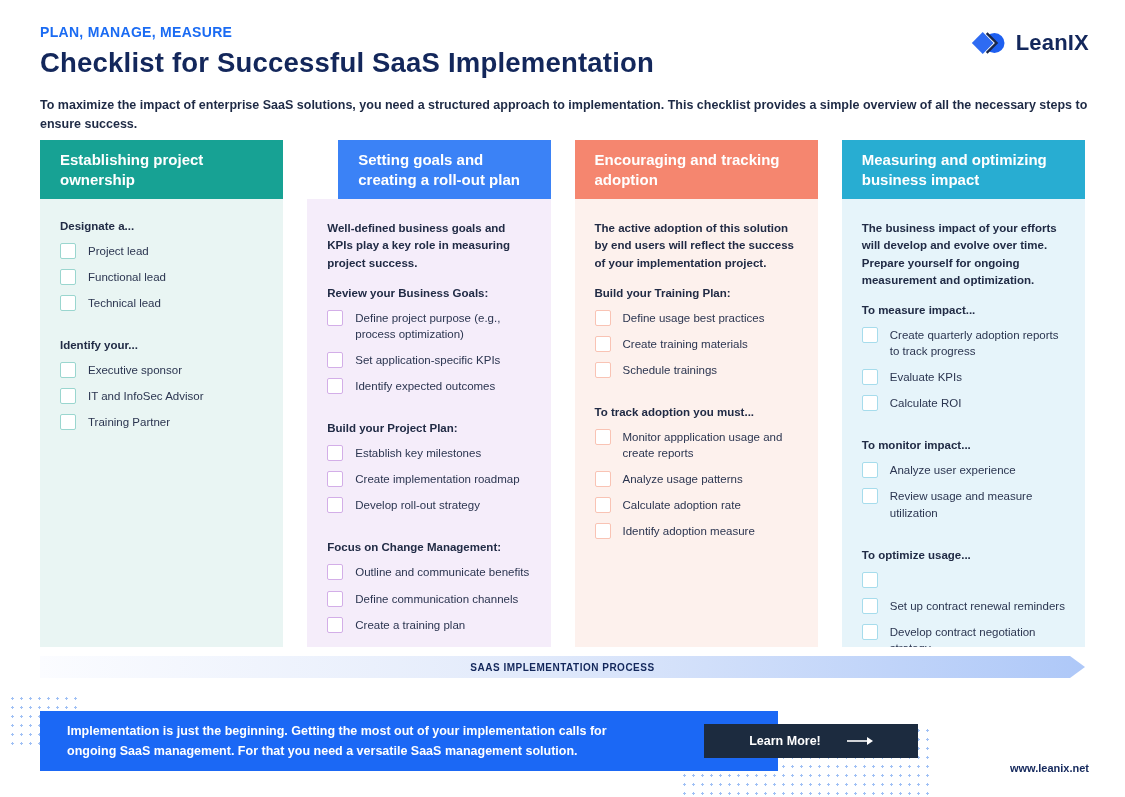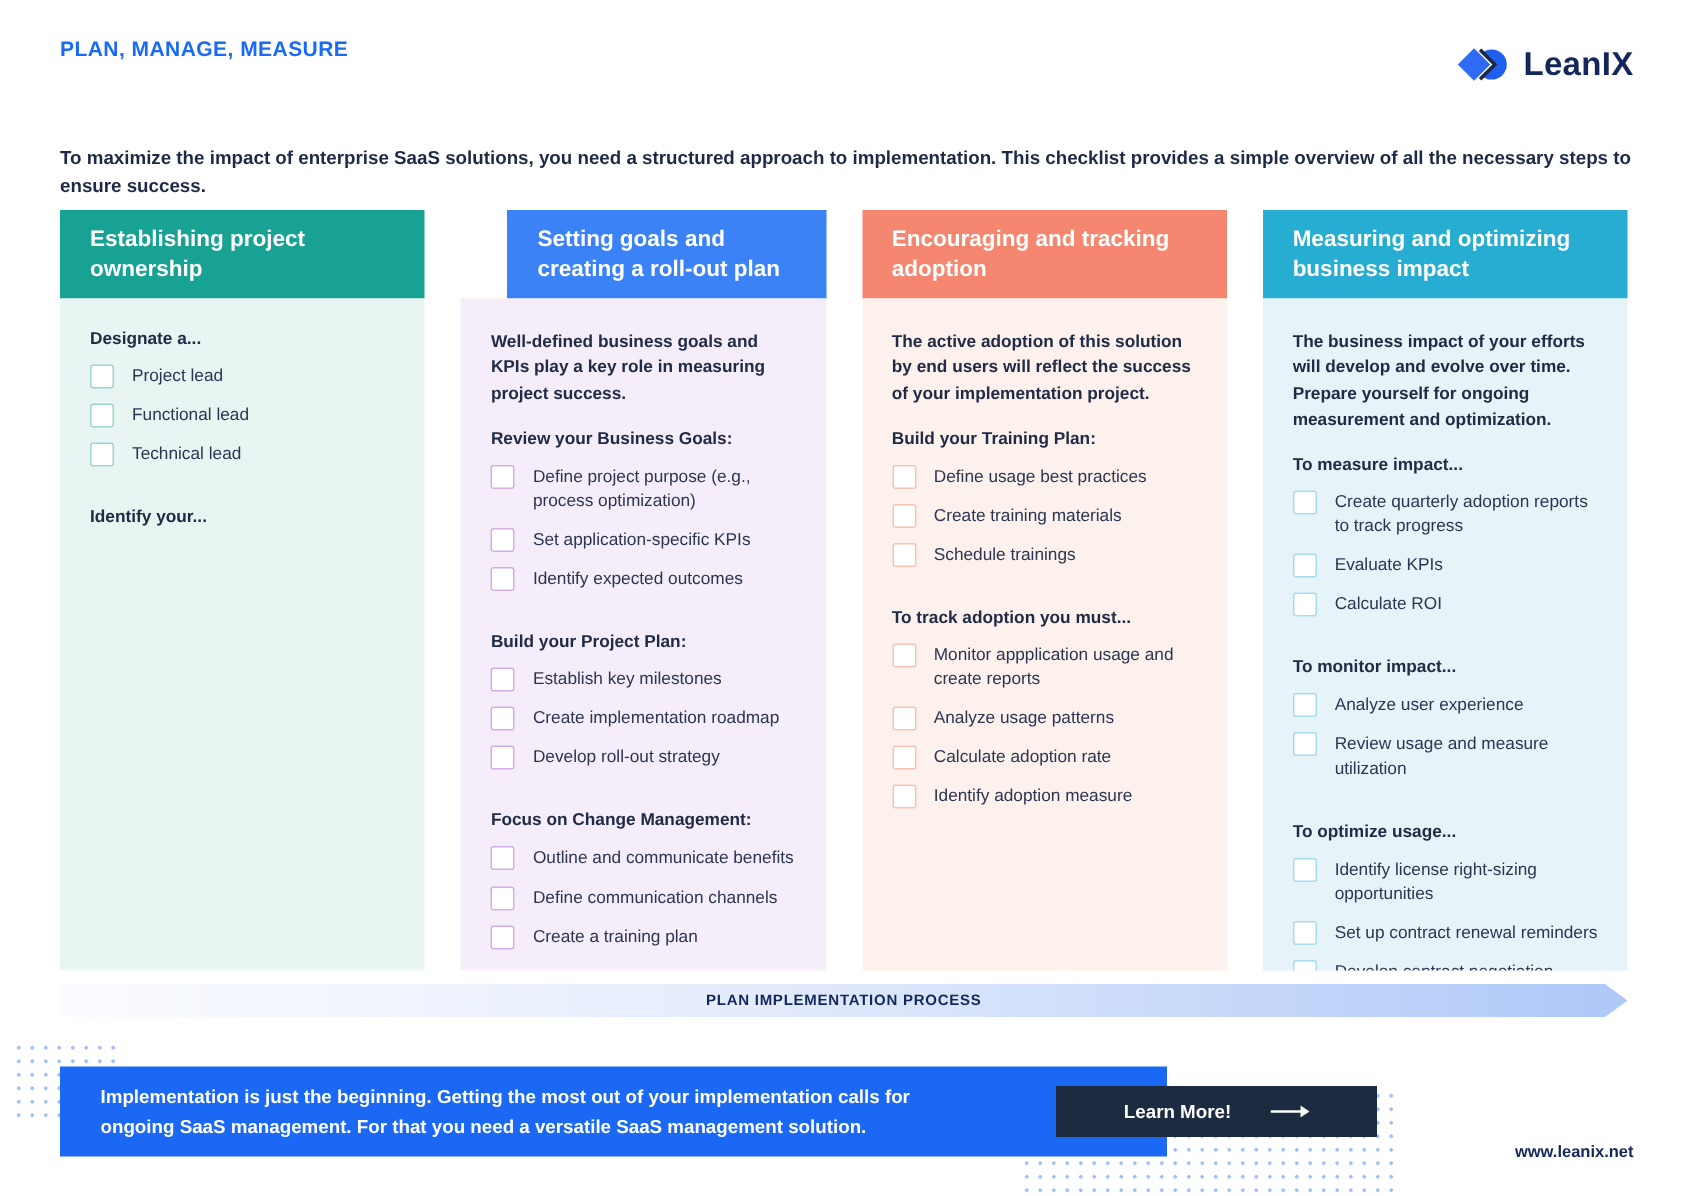--- a/index.html
+++ b/index.html
@@ -51,20 +51,21 @@
              display:flex;align-items:center;justify-content:center;gap:26px;
              font-family:"Liberation Sans",sans-serif;font-weight:bold;font-size:12.5px;z-index:3;}
   .website{position:absolute;right:36px;top:762px;color:var(--navy,#13275B);
            font-weight:bold;font-size:11px;text-decoration:none;z-index:3;}
 </style>
 </head>
 <body style="--accent-blue: #1A6BF3; --navy: #13275B; --banner-blue: #1B68F5; --button-navy: #1C2B3F;">
 
 <div class="page-header">
   <div class="eyebrow">PLAN, MANAGE, MEASURE</div>
+  <div class="page-title">Checklist for Successful SaaS Implementation</div>
 </div>
 
 <div class="logo">
   <span style="display:inline-flex;">
     <svg width="36" height="30" viewBox="-3 0 43 30" xmlns="http://www.w3.org/2000/svg">
       <circle cx="25" cy="15" r="12" fill="#1E5FF0"></circle>
       <path d="M15 4 L26 15 L15 26" stroke="#19274A" stroke-width="5" fill="none"></path>
       <path d="M10 3 L22 15 L10 27" stroke="#ffffff" stroke-width="5" fill="none"></path>
       <polygon points="11,2 24,15 11,28 -2,15" fill="#2E6BF2"></polygon>
     </svg>
@@ -90,20 +91,34 @@
               <div class="item-label">Functional lead</div>
             </div>
             <div class="item">
               <div class="checkbox" style="border-color: rgb(154, 214, 207);"></div>
               <div class="item-label">Technical lead</div>
             </div>
           </div>
         </div>
         <div class="section">
           <div class="section-label">Identify your...</div>
+          <div class="items">
+            <div class="item">
+              <div class="checkbox" style="border-color: rgb(154, 214, 207);"></div>
+              <div class="item-label">Executive sponsor</div>
+            </div>
+            <div class="item">
+              <div class="checkbox" style="border-color: rgb(154, 214, 207);"></div>
+              <div class="item-label">IT and InfoSec Advisor</div>
+            </div>
+            <div class="item">
+              <div class="checkbox" style="border-color: rgb(154, 214, 207);"></div>
+              <div class="item-label">Training Partner</div>
+            </div>
+          </div>
         </div>
       </div>
     </div>
     <div class="column">
       <div class="col-header" style="background: #3b82f6; margin-left: 31px;">Setting goals and creating a roll-out plan</div>
       <div class="col-body" style="background: rgb(245, 237, 250);">
         <div class="col-intro">Well-defined business goals and KPIs play a key role in measuring project success.</div>
         <div class="section">
           <div class="section-label">Review your Business Goals:</div>
           <div class="items">
@@ -233,38 +248,37 @@
               <div class="checkbox" style="border-color: rgb(166, 220, 236);"></div>
               <div class="item-label">Review usage and measure utilization</div>
             </div>
           </div>
         </div>
         <div class="section">
           <div class="section-label">To optimize usage...</div>
           <div class="items">
             <div class="item">
               <div class="checkbox" style="border-color: rgb(166, 220, 236);"></div>
-              <div class="item-label">Identify license right-sizing opportunities</div>
             </div>
             <div class="item">
               <div class="checkbox" style="border-color: rgb(166, 220, 236);"></div>
               <div class="item-label">Set up contract renewal reminders</div>
             </div>
             <div class="item">
               <div class="checkbox" style="border-color: rgb(166, 220, 236);"></div>
               <div class="item-label">Develop contract negotiation strategy</div>
             </div>
           </div>
         </div>
       </div>
     </div>
   </div>
 
 <div class="process-bar">
-  <span>PLAN IMPLEMENTATION PROCESS</span>
+  <span>SAAS IMPLEMENTATION PROCESS</span>
 </div>
 
 <div class="dots dots-left"></div>
 <div class="dots dots-right"></div>
 
 <div class="banner">
   <div class="banner-text">Implementation is just the beginning. Getting the most out of your implementation calls for ongoing SaaS management. For that you need a versatile SaaS management solution.</div>
 </div>
 
 <button class="learn-btn">

